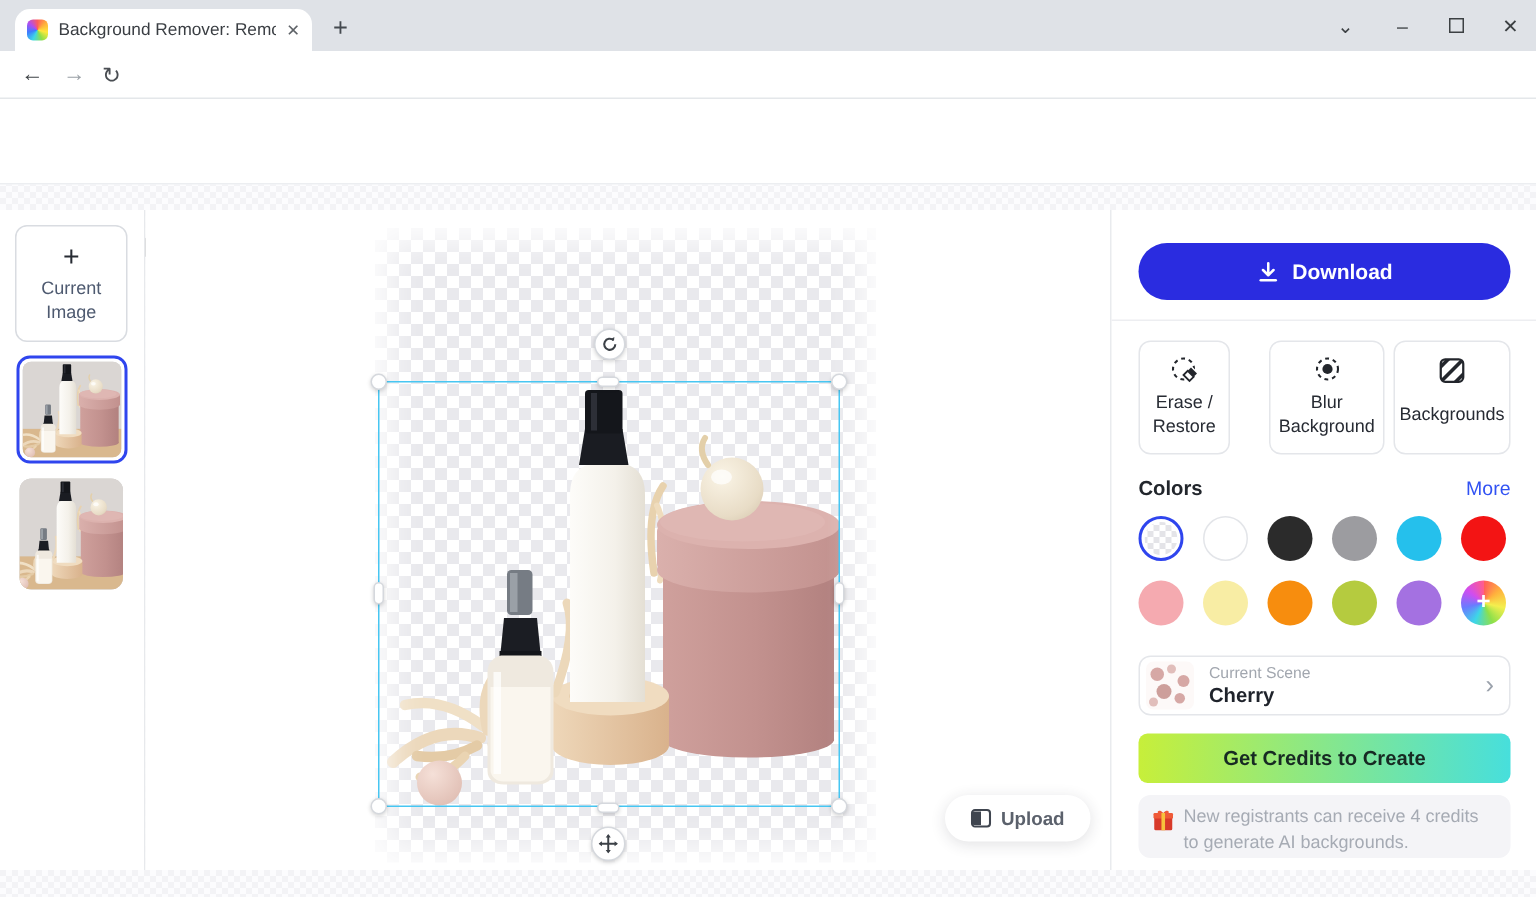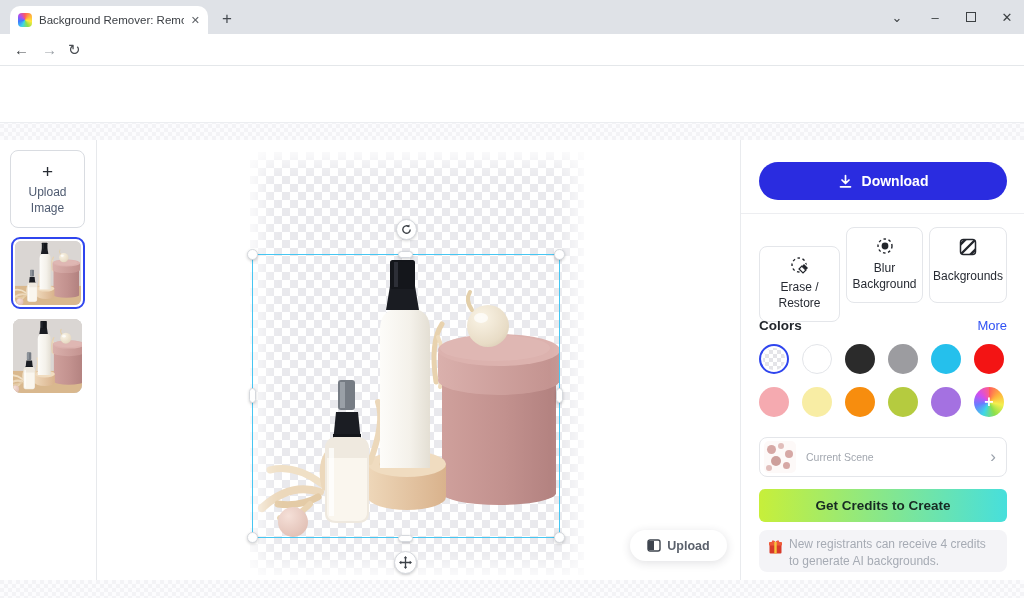--- a/index.html
+++ b/index.html
@@ -93,21 +93,21 @@
            border-left:1px solid #e9ebee;padding-left:37px; }
   .download { position:absolute; left:18px; top:22px; width:248px; height:38px; border-radius:19px;
               background:#2a2ce0; color:#fff; font-size:14px; font-weight:700; display:flex;
               align-items:center; justify-content:center; gap:9px; }
   .panel-divider { position:absolute; left:0; top:73px; width:284px; height:1px; background:#edeef1; }
   .tool-card { position:absolute; top:87px; height:76px; background:#fff; border:1px solid #e4e6ea;
                border-radius:8px; display:flex; flex-direction:column; align-items:center;
                justify-content:center; gap:6px; padding:4px 2px; }
   .tool-label { font-size:12px; color:#272b33; text-align:center; line-height:1.3; display:flex;
                 align-items:center; min-height:31px; }
-  .tc1 { left:18px; width:81px;margin-top:19px; } .tc2 { left:105px; width:77px; } .tc3 { left:188px; width:78px; }
+  .tc1 { left:18px; width:61px; } .tc2 { left:105px; width:77px; } .tc3 { left:188px; width:78px; }
   .colors-row { position:absolute; left:18px; top:178px; width:248px; display:flex;
                 justify-content:space-between; align-items:center; }
   .colors-title { font-size:13.5px; font-weight:700; color:#22262c; }
   .more-link { font-size:13px; color:#3152f3; }
   .swatches { position:absolute; left:18px; top:204px; width:250px; display:flex; flex-wrap:wrap;
               gap:13px 13px; }
   .swatch { width:30px; height:30px; border-radius:50%; display:flex; align-items:center;
             justify-content:center; color:#fff; font-size:16px; font-weight:700; line-height:1; }
   .checker-sw { background: conic-gradient(#e4e4e8 25%, #fff 0 50%, #e4e4e8 0 75%, #fff 0) !important;
                 background-size:8px 8px !important; background-clip:content-box !important; padding:2px; }
@@ -275,21 +275,21 @@
     </div>
     <span class="signup">Sign up</span>
     <div class="signin">
         <span>Sign in</span>
       </div>
   </div>
 
   <div class="sidebar">
     <div class="upload-card">
       <span class="upload-plus">+</span>
-      <span class="upload-label">Upload Image</span>
+      <span class="upload-label">Current Image</span>
     </div>
     <div class="thumb thumb1">
       <div class="thumb-img">
           <svg viewBox="15 100 305 285" preserveAspectRatio="xMidYMid slice">
             <use href="#scene-photo"></use>
           </svg>
         </div>
     </div>
     <div class="thumb thumb2">
       <svg viewBox="15 100 305 285" preserveAspectRatio="xMidYMid slice">
@@ -403,20 +403,21 @@
       <span class="scene-thumb">
         <span class="blossom" style="left:3px;top:4px;width:9px;height:9px"></span>
         <span class="blossom" style="left:14px;top:2px;width:6px;height:6px;background:#dcb4b0"></span>
         <span class="blossom" style="left:21px;top:9px;width:8px;height:8px"></span>
         <span class="blossom" style="left:7px;top:15px;width:10px;height:10px;background:#c48f8b"></span>
         <span class="blossom" style="left:19px;top:21px;width:7px;height:7px"></span>
         <span class="blossom" style="left:2px;top:24px;width:6px;height:6px;background:#dcb4b0"></span>
       </span>
       <span class="scene-texts">
         <div class="scene-label">Current Scene</div>
+        <div class="scene-value">Cherry</div>
       </span>
       <span class="scene-chevron">›</span>
     </div>
 
     <div class="credits">
       <span>Get Credits to Create</span>
     </div>
 
     <div class="infobox">
       <svg class="gift" width="15" height="15" viewBox="0 0 15 15">

